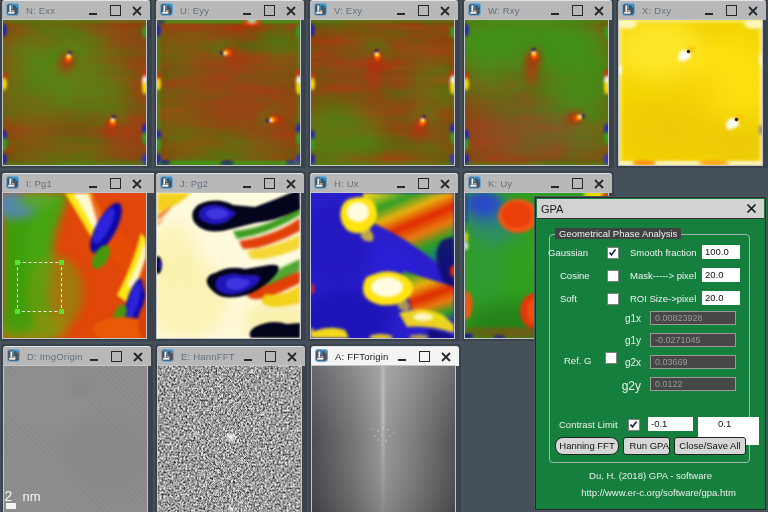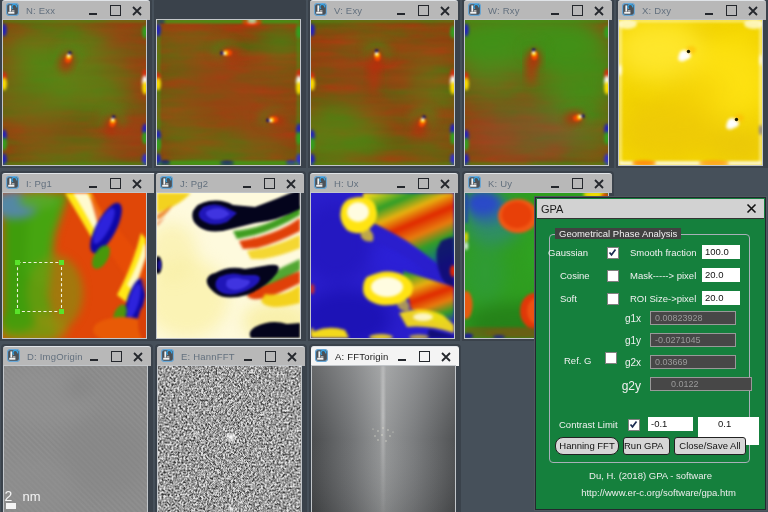--- a/index.html
+++ b/index.html
@@ -123,20 +123,35 @@
           <ellipse cx="142" cy="140" rx="2.8" ry="6.5" fill="#3030d0"></ellipse>
         </g>
         <g filter="url(#b2)">
           <rect x="0" y="0" width="143" height="2" fill="#3f9a18" opacity="0.8"></rect>
           <rect x="0" y="143" width="143" height="2" fill="#3f9a18" opacity="0.8"></rect>
         </g>
       </svg>
     </div>
   </div>
 <div class="win" style="left:154px;top:-2px;width:152px;height:170px;">
+    <div class="tbar" style="height:19px;">
+      <svg class="ico" width="13" height="13" viewBox="0 0 13 13">
+<rect x="0.6" y="0.6" width="11.8" height="11.8" rx="2.6" fill="#4b5157" stroke="#68a8d8" stroke-width="1.1"></rect>
+<rect x="3.4" y="2.4" width="1.8" height="6.2" fill="#f2f2f2"></rect>
+<rect x="2.2" y="8.8" width="6.2" height="1.9" fill="#f2f2f2"></rect>
+<rect x="6.0" y="7.2" width="2.4" height="1.4" fill="#c0c0c0"></rect>
+<path d="M7.0 5.8 A 2.4 2.4 0 1 1 10.6 4.4" fill="none" stroke="#35a3e3" stroke-width="1.3"></path>
+</svg>
+      <span class="ttl">U: Eyy</span>
+      <div style="position:absolute;left:87px;top:11.5px;width:8px;height:2.4px;background:#24272c;"></div>
+      <div style="position:absolute;left:108px;top:4px;width:8.5px;height:8.5px;border:1.7px solid #24272c;background:transparent;"></div>
+      <svg style="position:absolute;left:130px;top:4.5px" width="10" height="10" viewBox="0 0 10 10">
+        <path d="M1 1 L9 9 M9 1 L1 9" stroke="#24272c" stroke-width="1.8"></path>
+      </svg>
+    </div>
     <div class="content" style="left:2px;top:21px;width:143px;height:145px;">
       <svg width="143" height="145" viewBox="0 0 143 145" preserveAspectRatio="none">
         <defs>
           <filter color-interpolation-filters="sRGB" id="b1" x="-40%" y="-40%" width="180%" height="180%">
             <feGaussianBlur stdDeviation="0.9"></feGaussianBlur>
           </filter>
           <filter color-interpolation-filters="sRGB" id="b2" x="-40%" y="-40%" width="180%" height="180%">
             <feGaussianBlur stdDeviation="1.6"></feGaussianBlur>
           </filter>
           <filter color-interpolation-filters="sRGB" id="b3" x="-40%" y="-40%" width="180%" height="180%">
@@ -1098,26 +1113,26 @@
     <div style="position:absolute;left:166px;top:93px;width:35px;height:14px;background:#ffffff;color:#111;font-size:9.5px;line-height:14px;padding-left:3px;">20.0</div>
     <div style="position:absolute;left:83px;top:115px;width:22px;text-align:right;font-size:10px;color:#f0f0f0;white-space:nowrap;">g1x</div>
     <div style="position:absolute;left:114px;top:113px;width:80px;height:12px;background:#474747;border:1px solid #999;color:#9a9a9a;font-size:9px;line-height:12px;padding-left:4px;">0.00823928</div>
     <div style="position:absolute;left:83px;top:137px;width:22px;text-align:right;font-size:10px;color:#f0f0f0;white-space:nowrap;">g1y</div>
     <div style="position:absolute;left:114px;top:135px;width:80px;height:12px;background:#474747;border:1px solid #999;color:#9a9a9a;font-size:9px;line-height:12px;padding-left:4px;">-0.0271045</div>
     <div style="position:absolute;left:28px;top:157px;font-size:9.5px;color:#f0f0f0;white-space:nowrap;">Ref. G</div>
     <div style="position:absolute;left:69px;top:154px;width:10px;height:10px;background:#ffffff;border:1px solid #808080;"></div>
     <div style="position:absolute;left:83px;top:159px;width:22px;text-align:right;font-size:10px;color:#f0f0f0;white-space:nowrap;">g2x</div>
     <div style="position:absolute;left:114px;top:157px;width:80px;height:12px;background:#474747;border:1px solid #999;color:#9a9a9a;font-size:9px;line-height:12px;padding-left:4px;">0.03669</div>
     <div style="position:absolute;left:83px;top:181px;width:22px;text-align:right;font-size:12px;color:#f0f0f0;white-space:nowrap;">g2y</div>
-    <div style="position:absolute;left:114px;top:179px;width:80px;height:12px;background:#474747;border:1px solid #999;color:#9a9a9a;font-size:9px;line-height:12px;padding-left:20px;">0.0122</div>
+    <div style="position:absolute;left:114px;top:179px;width:80px;height:12px;background:#474747;border:1px solid #999;color:#9a9a9a;font-size:9px;line-height:12px;padding-left:4px;">0.0122</div>
     <div style="position:absolute;left:23px;top:221px;font-size:9.5px;color:#f0f0f0;white-space:nowrap;">Contrast Limit</div>
     <div style="position:absolute;left:92px;top:221px;width:10px;height:10px;background:#ffffff;border:1px solid #808080;">
       <svg width="11" height="11" viewBox="0 0 11 11" style="position:absolute;left:-1px;top:-1px">
         <path d="M2.5 5.5 L4.5 7.8 L8.5 2.6" stroke="#1c2c52" stroke-width="1.7" fill="none"></path>
       </svg>
     </div>
     <div style="position:absolute;left:112px;top:219px;width:42px;height:14px;background:#ffffff;color:#111;font-size:9.5px;line-height:14px;padding-left:3px;">-0.1</div>
     <div style="position:absolute;left:162px;top:219px;width:41px;height:28px;background:#ffffff;color:#111;font-size:9.5px;line-height:14px;padding-left:20px;">0.1</div>
     <div style="position:absolute;left:19px;top:239px;width:62px;height:16px;background:#d6d6d6;border:1px solid #222;border-radius:8px;color:#111;font-size:9.5px;line-height:16px;text-align:center;white-space:nowrap;">Hanning FFT</div>
-    <div style="position:absolute;left:87px;top:239px;width:45px;height:16px;background:#d6d6d6;border:1px solid #222;border-radius:3px;color:#111;font-size:9.5px;line-height:16px;text-align:left;white-space:nowrap;">Run GPA</div>
+    <div style="position:absolute;left:87px;top:239px;width:45px;height:16px;background:#d6d6d6;border:1px solid #222;border-radius:3px;color:#111;font-size:9.5px;line-height:16px;text-align:right;white-space:nowrap;">Run GPA</div>
     <div style="position:absolute;left:138px;top:239px;width:70px;height:16px;background:#d6d6d6;border:1px solid #222;border-radius:3px;color:#111;font-size:9.5px;line-height:16px;text-align:center;white-space:nowrap;">Close/Save All</div>
     <div style="position:absolute;left:0;right:0;top:272px;text-align:center;font-size:9.5px;color:#ececec;">Du, H. (2018) GPA - software</div>
     <div style="position:absolute;left:0;right:0;top:289px;text-align:center;font-size:9.5px;color:#ececec;margin-left:16px;">http://www.er-c.org/software/gpa.htm</div>
   </div>
 </body></html>

